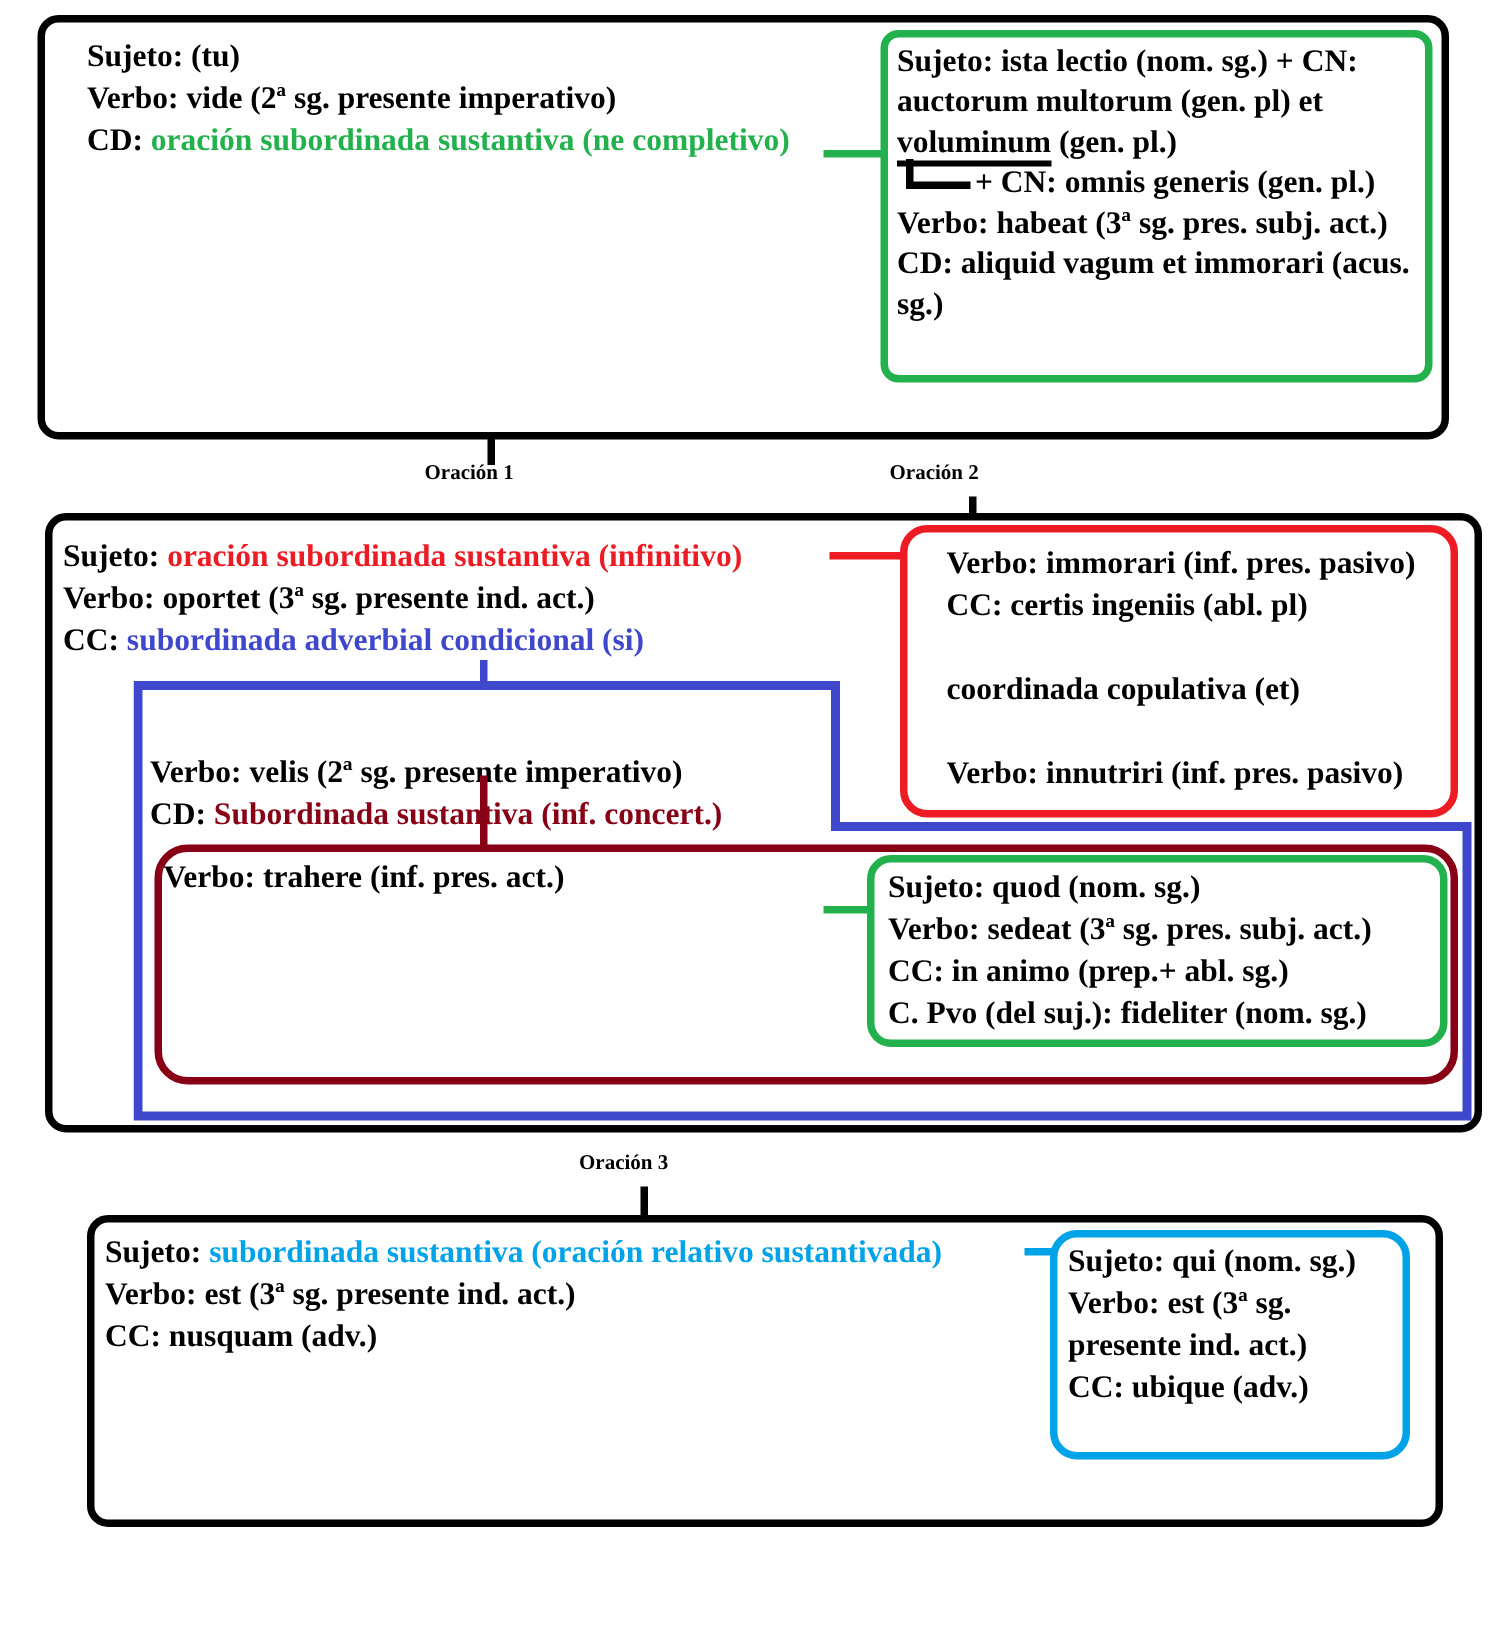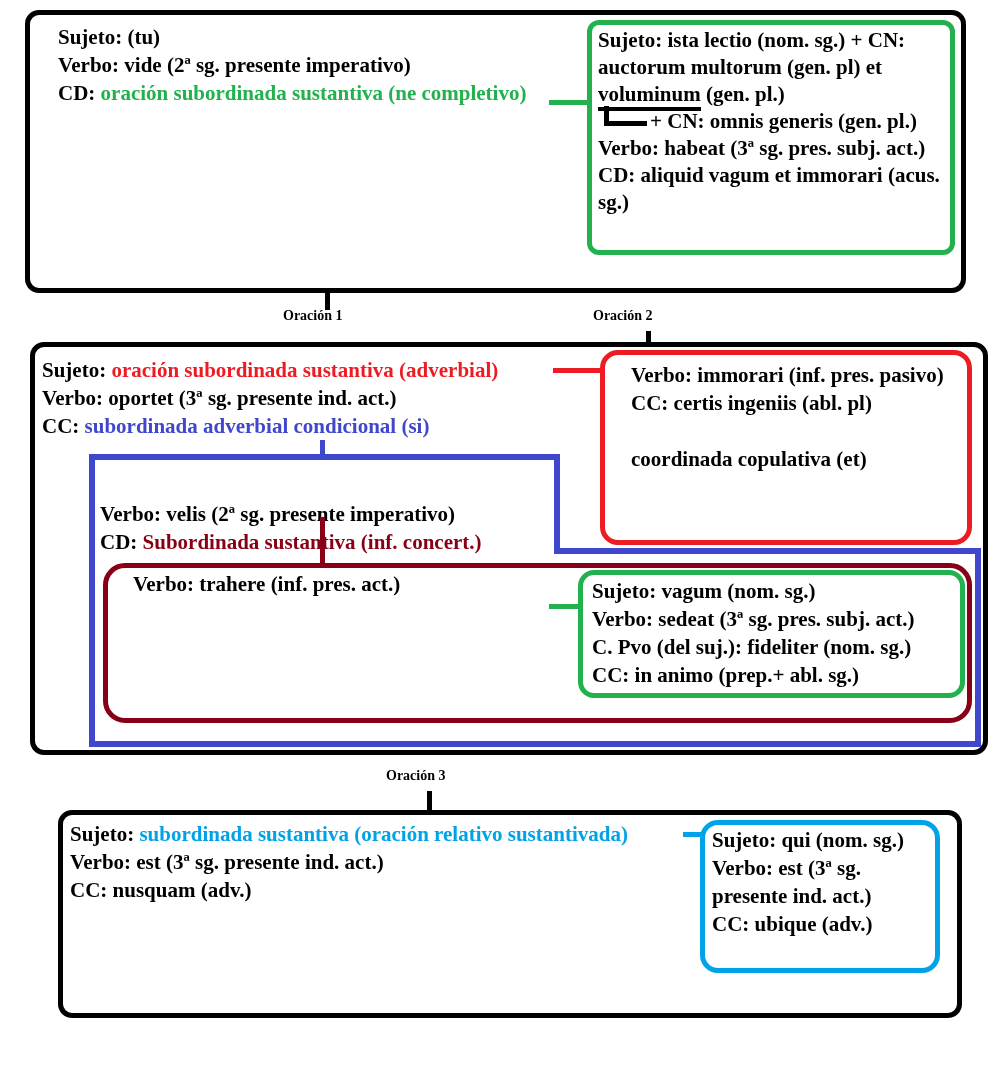--- a/index.html
+++ b/index.html
@@ -59,61 +59,62 @@
 <div class="elbow" style="left:604px;top:106px;"></div>
 
 <div class="conn" style="left:325px;top:291px;width:5px;height:19px;background:var(--black);"></div>
 <div class="label" style="left:283px;top:308px;">Oración 1</div>
 <div class="label" style="left:593px;top:308px;">Oración 2</div>
 <div class="conn" style="left:646px;top:331px;width:5px;height:13px;background:var(--black);"></div>
 
 <div class="box b-black" style="left:30px;top:342px;width:958px;height:413px;"></div>
 
 <div class="textblock" style="left:42px;top:356px;">
-  <div><span>Sujeto: </span><span class="c-red">oración subordinada sustantiva (adverbial)</span></div>
+  <div><span>Sujeto: </span><span class="c-red">oración subordinada sustantiva (infinitivo)</span></div>
   <div><span>Verbo: oportet (3ª sg. presente ind. act.)</span></div>
   <div><span>CC: </span><span class="c-blue">subordinada adverbial condicional (si)</span></div>
 </div>
 
 <div class="conn" style="left:553px;top:368px;width:47px;height:5px;background:var(--red);"></div>
 
 <div class="box b-red" style="left:600px;top:350px;width:372px;height:195px;border-radius:18px;"></div>
 <div class="textblock" style="left:615px;top:361px;margin-left:16px;">
   <div><span>Verbo: immorari (inf. pres. pasivo)</span></div>
   <div><span>CC: certis ingeniis (abl. pl)</span></div>
   <div></div>
   <div><span>coordinada copulativa (et)</span></div>
   <div></div>
+  <div><span>Verbo: innutriri (inf. pres. pasivo)</span></div>
 </div>
 
 <div class="conn" style="left:320px;top:440px;width:5px;height:17px;background:var(--blue);"></div>
 
 <svg class="abs" style="left:89px;top:454px;" width="895" height="296">
   <polygon points="3,3 468,3 468,97 889,97 889,290 3,290" fill="none" stroke="var(--blue)" stroke-width="6"></polygon>
 </svg>
 <div class="textblock" style="left:100px;top:461px;margin-top:39px;">
   <div><span>Verbo: velis (2ª sg. presente imperativo)</span></div>
   <div><span>CD: </span><span class="c-darkred">Subordinada sustantiva (inf. concert.)</span></div>
 </div>
 
 <div class="conn" style="left:320px;top:517px;width:5px;height:50px;background:var(--dark-red);"></div>
 
 <div class="box b-darkred" style="left:103px;top:563px;width:869px;height:160px;border-radius:22px;background:transparent;"></div>
-<div class="textblock" style="left:133px;top:570px;">
+<div class="textblock" style="left:109px;top:570px;">
   <div><span>Verbo: trahere (inf. pres. act.)</span></div>
 </div>
 
 <div class="conn" style="left:549px;top:604px;width:32px;height:5px;background:var(--green);"></div>
 
 <div class="box b-green" style="left:578px;top:570px;width:387px;height:128px;border-radius:16px;"></div>
 <div class="textblock" style="left:592px;top:577px;">
-  <div><span>Sujeto: vagum (nom. sg.)</span></div>
+  <div><span>Sujeto: quod (nom. sg.)</span></div>
   <div><span>Verbo: sedeat (3ª sg. pres. subj. act.)</span></div>
+  <div><span>CC: in animo (prep.+ abl. sg.)</span></div>
   <div><span>C. Pvo (del suj.): fideliter (nom. sg.)</span></div>
-  <div><span>CC: in animo (prep.+ abl. sg.)</span></div>
 </div>
 
 <div class="label" style="left:386px;top:768px;">Oración 3</div>
 <div class="conn" style="left:427px;top:791px;width:5px;height:19px;background:var(--black);"></div>
 
 <div class="box b-black" style="left:58px;top:810px;width:904px;height:208px;"></div>
 
 <div class="textblock" style="left:70px;top:820px;">
   <div><span>Sujeto: </span><span class="c-lightblue">subordinada sustantiva (oración relativo sustantivada)</span></div>
   <div><span>Verbo: est (3ª sg. presente ind. act.)</span></div>

